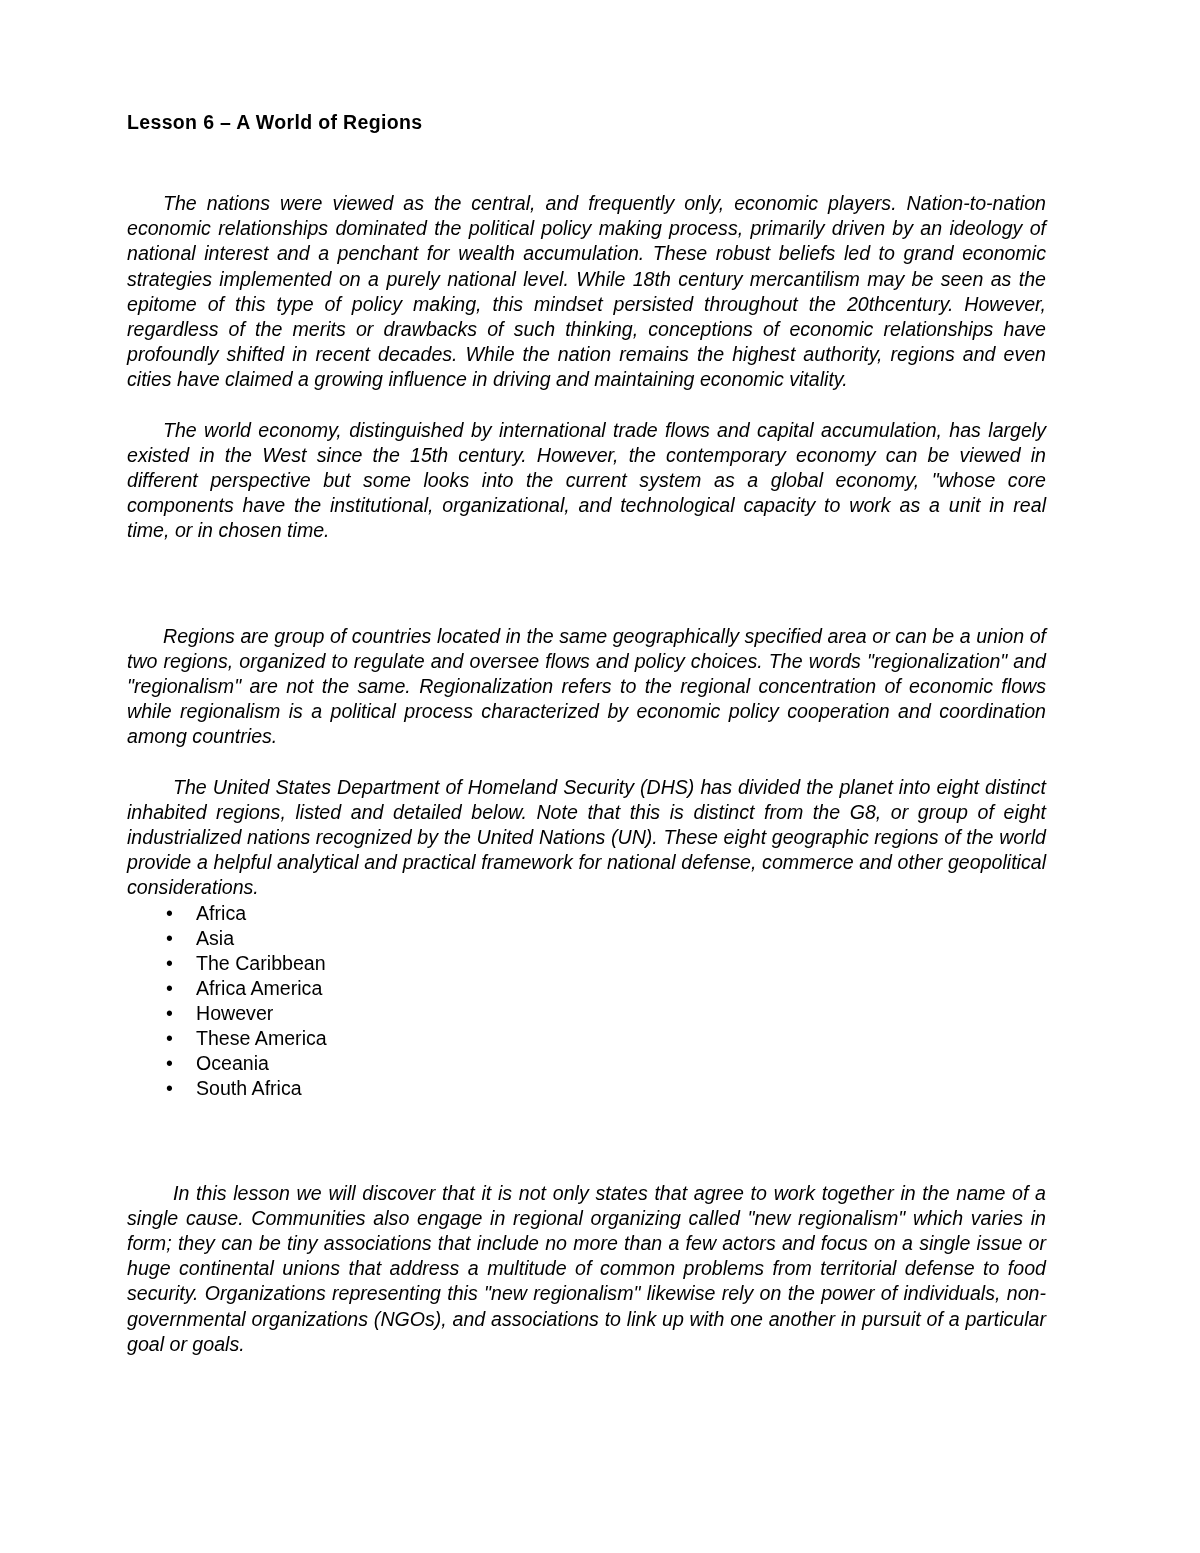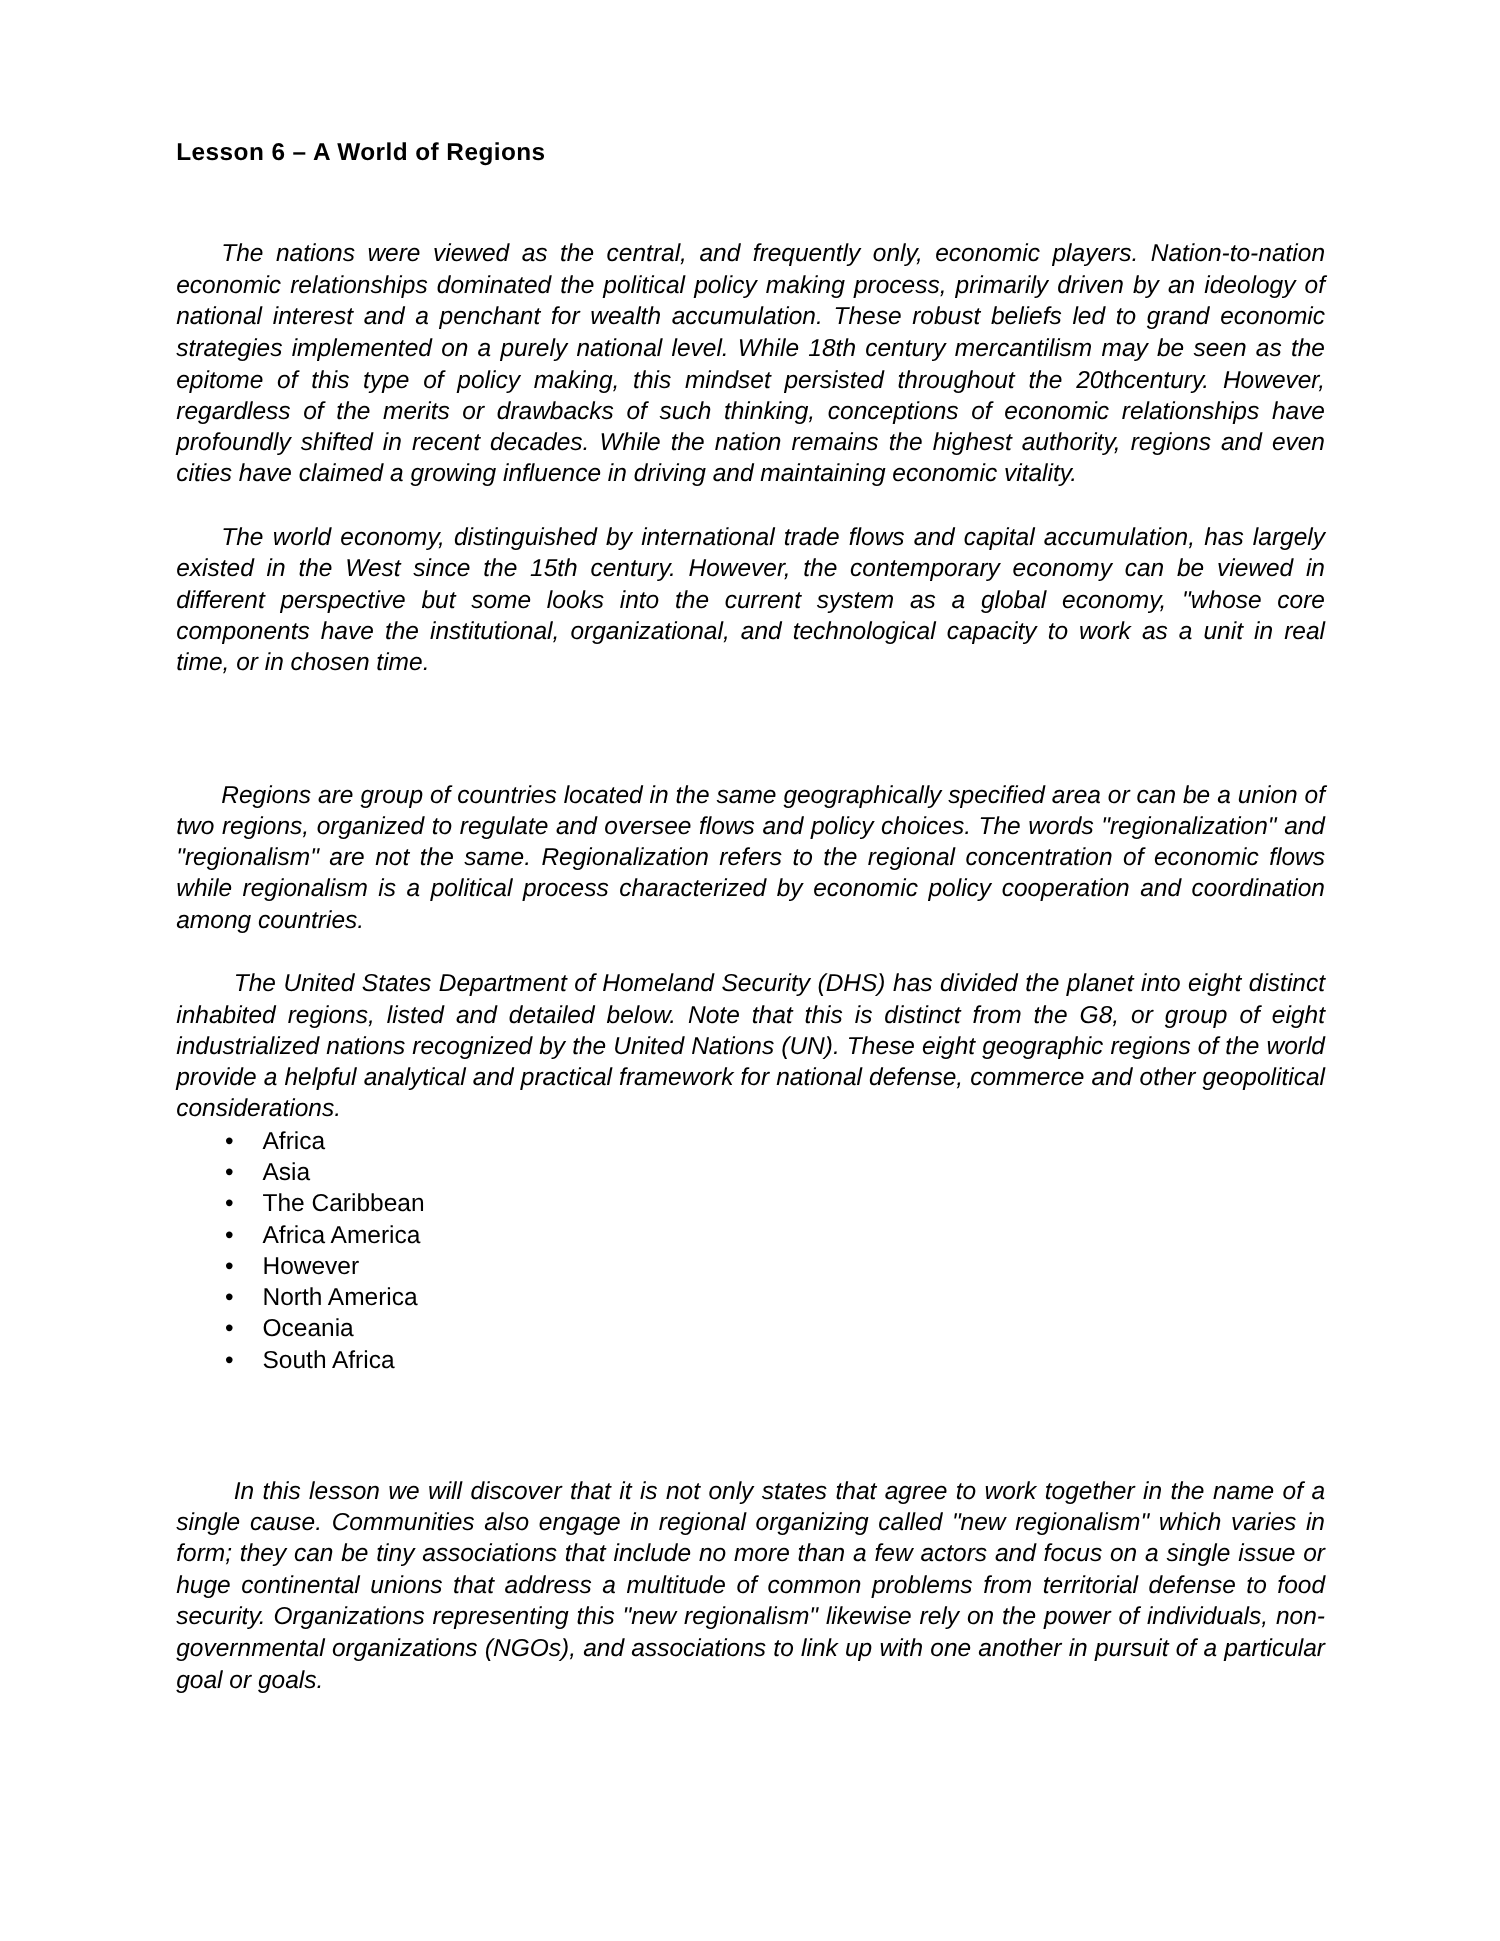--- a/index.html
+++ b/index.html
@@ -15,21 +15,21 @@
   .page {
     position: relative;
     width: 1200px;
     height: 1553px;
     background: #ffffff;
     box-sizing: border-box;
     overflow: hidden;
   }
   .content {
     position: absolute;
-    left: 141px;
+    left: 127px;
     top: 110px;
     width: 919px;
   }
   h1.doc-heading,
   h2.doc-heading {
     font-family: "Liberation Sans", sans-serif;
     font-size: 19.5px;
     font-weight: bold;
     letter-spacing: 0.35px;
     line-height: 25px;
@@ -123,21 +123,21 @@
       <li>
         <span class="bullet-glyph">•</span>
         <span>Africa America</span>
       </li>
       <li>
         <span class="bullet-glyph">•</span>
         <span>However</span>
       </li>
       <li>
         <span class="bullet-glyph">•</span>
-        <span>North America</span>
+        <span>These America</span>
       </li>
       <li>
         <span class="bullet-glyph">•</span>
         <span>Oceania</span>
       </li>
       <li>
         <span class="bullet-glyph">•</span>
         <span>South Africa</span>
       </li>
     </ul>

